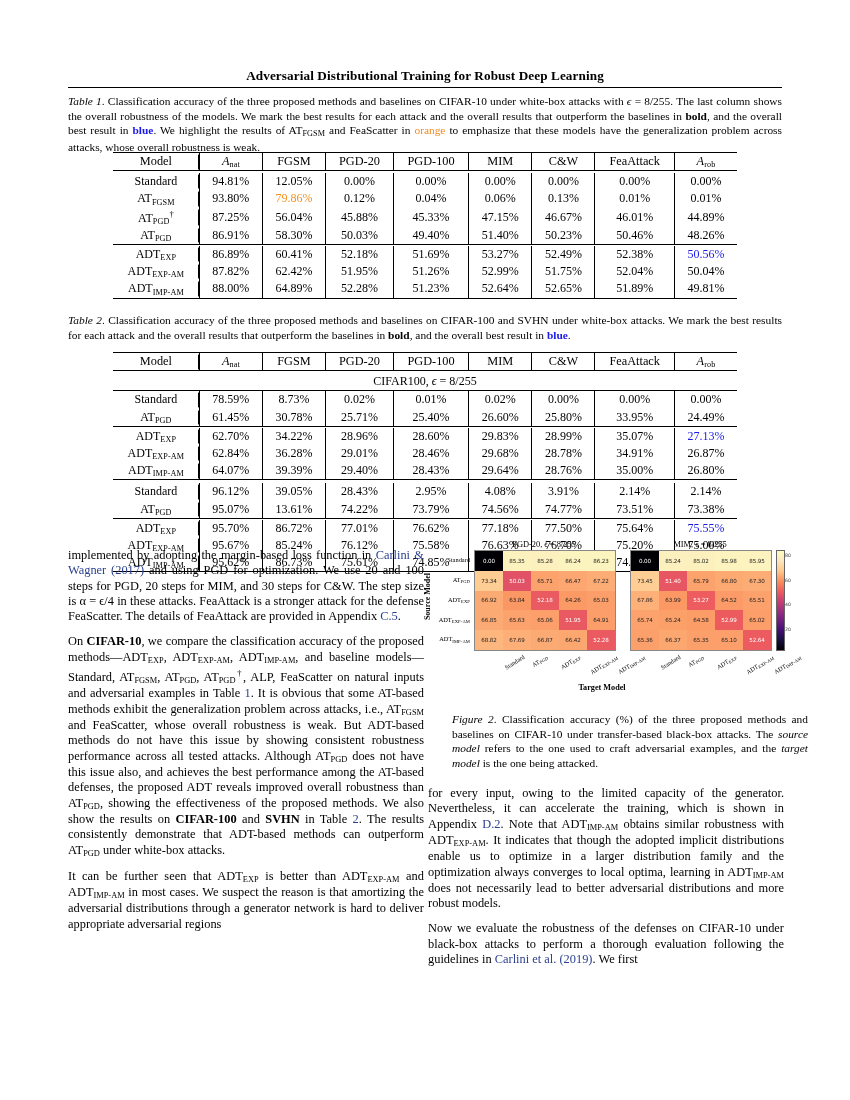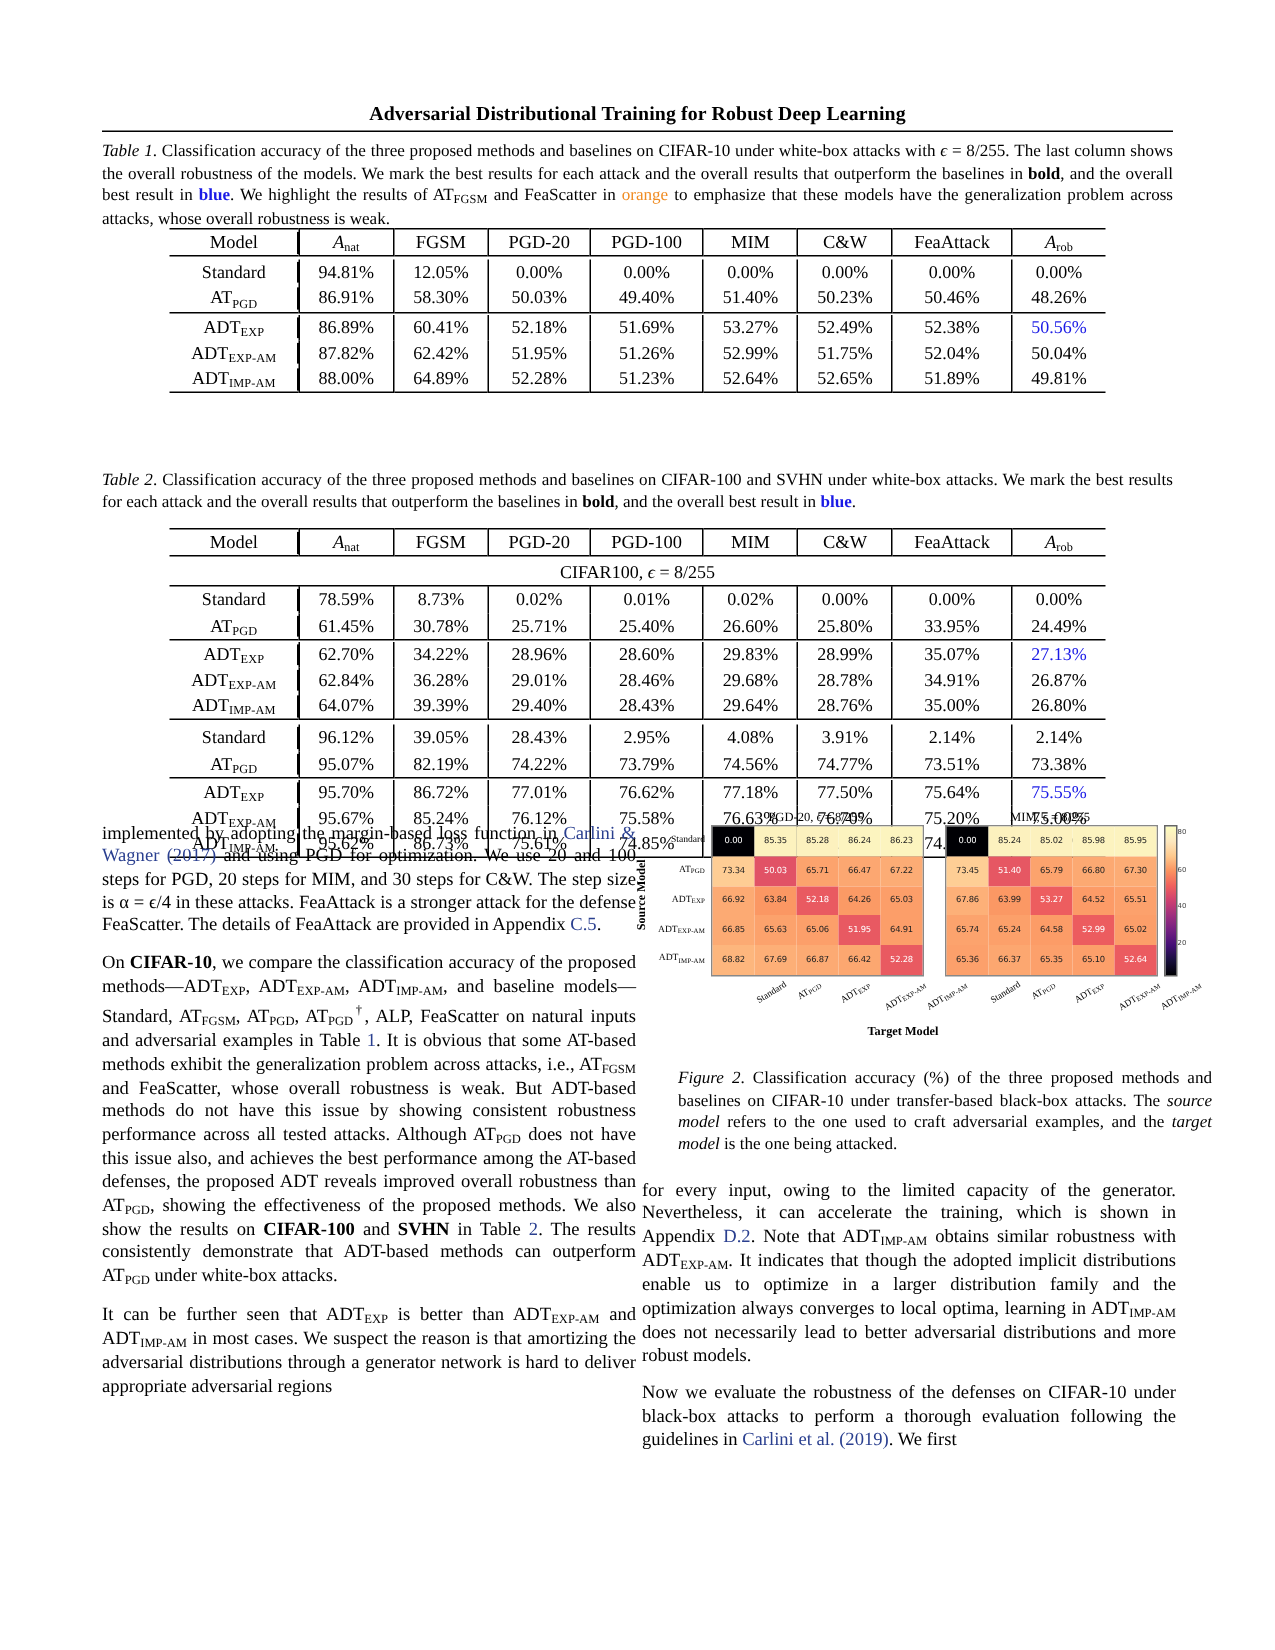--- a/index.html
+++ b/index.html
@@ -194,20 +194,42 @@
           <td class="numcell dbl-left bold">94.81%</td>
           <td class="numcell vline ">12.05%</td>
           <td class="numcell vline ">0.00%</td>
           <td class="numcell vline ">0.00%</td>
           <td class="numcell vline ">0.00%</td>
           <td class="numcell vline ">0.00%</td>
           <td class="numcell vline ">0.00%</td>
           <td class="numcell vline ">0.00%</td>
         </tr>
         <tr class="">
+          <td>AT<sub class="sm">FGSM</sub></td>
+          <td class="numcell dbl-left ">93.80%</td>
+          <td class="numcell vline org bold">79.86%</td>
+          <td class="numcell vline ">0.12%</td>
+          <td class="numcell vline ">0.04%</td>
+          <td class="numcell vline ">0.06%</td>
+          <td class="numcell vline ">0.13%</td>
+          <td class="numcell vline ">0.01%</td>
+          <td class="numcell vline ">0.01%</td>
+        </tr>
+        <tr class="">
+          <td>AT<sub class="sm">PGD</sub><sup class="dg">†</sup></td>
+          <td class="numcell dbl-left ">87.25%</td>
+          <td class="numcell vline ">56.04%</td>
+          <td class="numcell vline ">45.88%</td>
+          <td class="numcell vline ">45.33%</td>
+          <td class="numcell vline ">47.15%</td>
+          <td class="numcell vline ">46.67%</td>
+          <td class="numcell vline ">46.01%</td>
+          <td class="numcell vline ">44.89%</td>
+        </tr>
+        <tr class="">
           <td>AT<sub class="sm">PGD</sub></td>
           <td class="numcell dbl-left ">86.91%</td>
           <td class="numcell vline ">58.30%</td>
           <td class="numcell vline ">50.03%</td>
           <td class="numcell vline ">49.40%</td>
           <td class="numcell vline ">51.40%</td>
           <td class="numcell vline ">50.23%</td>
           <td class="numcell vline ">50.46%</td>
           <td class="numcell vline ">48.26%</td>
         </tr>
@@ -342,21 +364,21 @@
           <td class="numcell vline ">28.43%</td>
           <td class="numcell vline ">2.95%</td>
           <td class="numcell vline ">4.08%</td>
           <td class="numcell vline ">3.91%</td>
           <td class="numcell vline ">2.14%</td>
           <td class="numcell vline ">2.14%</td>
         </tr>
         <tr class="">
           <td>AT<sub class="sm">PGD</sub></td>
           <td class="numcell dbl-left ">95.07%</td>
-          <td class="numcell vline ">82.19%</td>
+          <td class="numcell vline ">13.61%</td>
           <td class="numcell vline ">74.22%</td>
           <td class="numcell vline ">73.79%</td>
           <td class="numcell vline ">74.56%</td>
           <td class="numcell vline ">74.77%</td>
           <td class="numcell vline ">73.51%</td>
           <td class="numcell vline ">73.38%</td>
         </tr>
         <tr>
           <td colspan="9" style="padding:0;border-top:1px solid #000;height:1px"></td>
         </tr>

